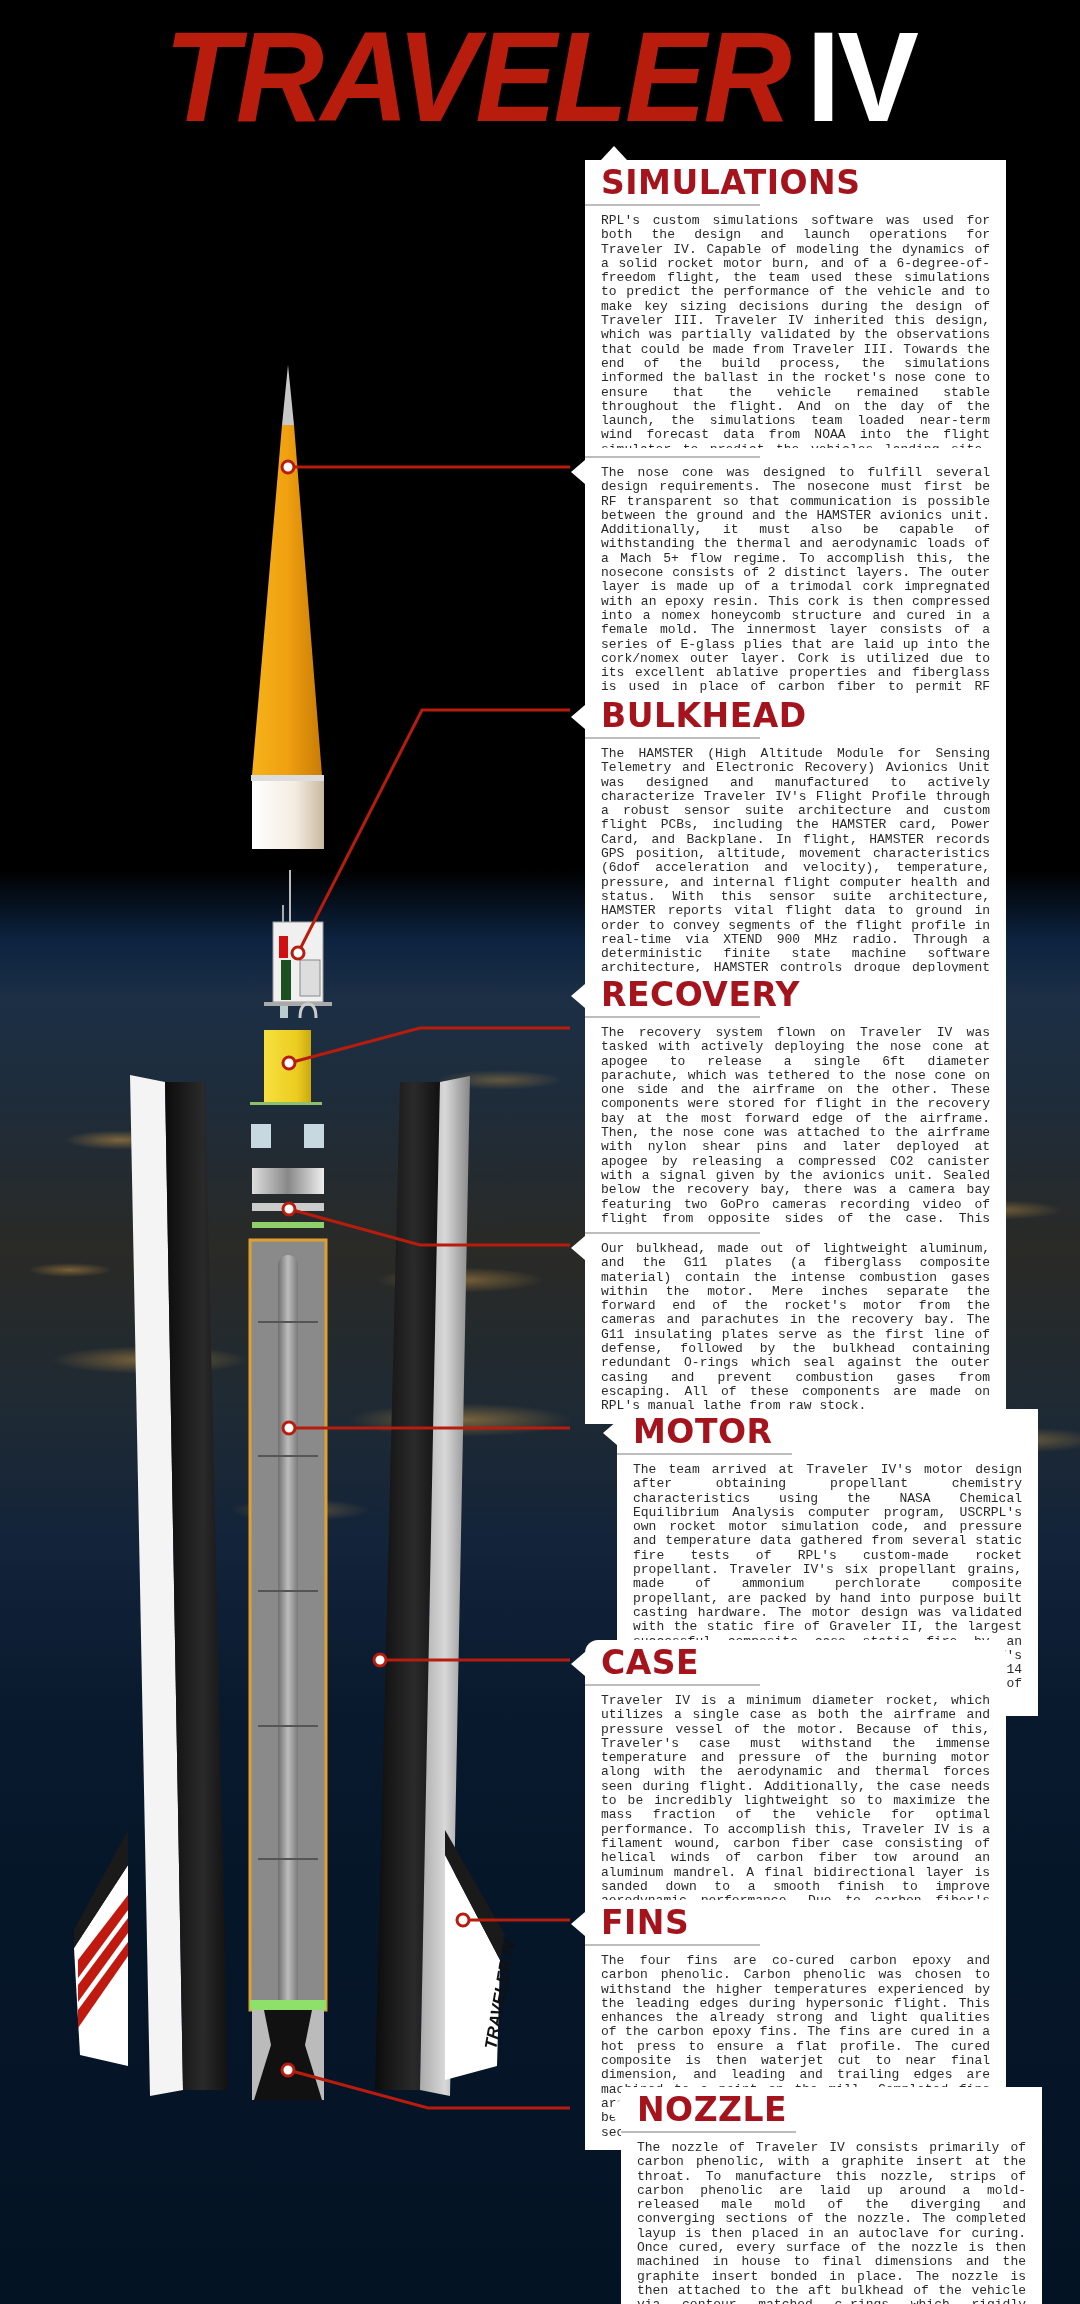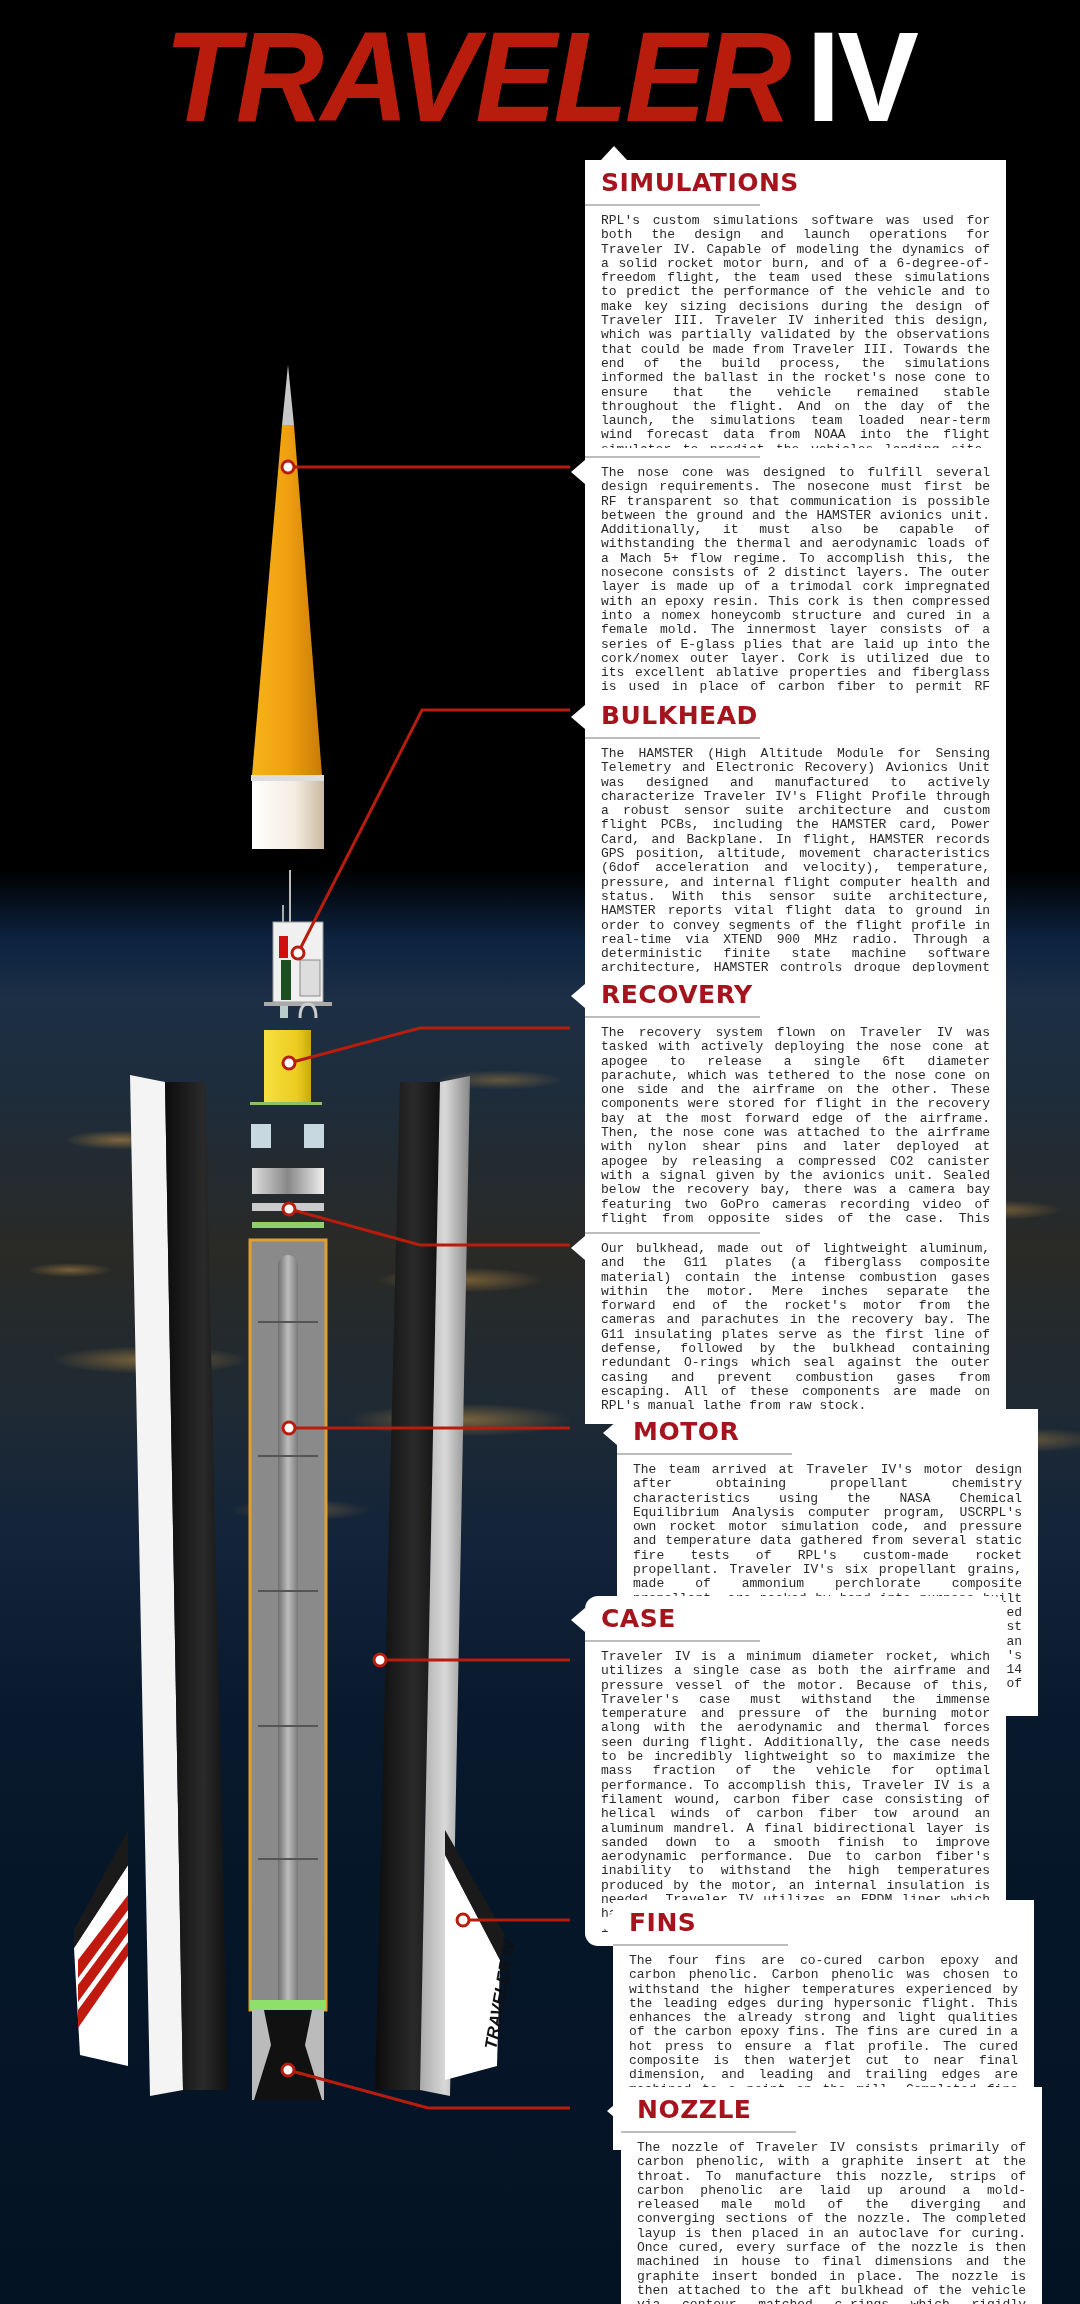--- a/index.html
+++ b/index.html
@@ -33,21 +33,21 @@
     transform: scaleY(1.05);
   }
   .title .t1 { color: #b81c0c; font-style: italic; }
   .title .t2 { color: #fff; margin-left: 18px; }
 
   .box {
     position: absolute; left: 585px; width: 421px;
     background: #fff; padding: 8px 12px 10px 12px;
   }
   .box h2 {
-    color: #a5131d; font-size: 25px; font-weight: bold; letter-spacing: .5px;
+    color: #a5131d; font-size: 33px; font-weight: bold; letter-spacing: .5px;
     font-family: "DejaVu Sans", sans-serif; line-height: 30px; padding: 0 0 6px 4px;
   }
   .box .rule { height: 2px; background: #bdbdbd; width: 175px; margin: 0 0 8px -12px; }
   .box p {
     font-size: 13px; line-height: 14.3px; color: #2a2a2a; text-align: justify; padding: 0 4px; font-family: Liberation Mono, monospace;
   }
   .pointer-left {
     position: absolute; left: -14px; top: 12px; width: 0; height: 0;
     border-top: 12px solid transparent; border-bottom: 12px solid transparent; border-right: 14px solid #fff;
   }
@@ -232,28 +232,28 @@
   <p>Our bulkhead, made out of lightweight aluminum, and the G11 plates (a fiberglass composite material) contain the intense combustion gases within the motor. Mere inches separate the forward end of the rocket's motor from the cameras and parachutes in the recovery bay. The G11 insulating plates serve as the first line of defense, followed by the bulkhead containing redundant O-rings which seal against the outer casing and prevent combustion gases from escaping. All of these components are made on RPL's manual lathe from raw stock.</p>
 </div>
 
 <div class="box" style="top:1409px;margin-left:32px;">
   <span class="pointer-left"></span>
   <h2>MOTOR</h2>
   <div class="rule"></div>
   <p>The team arrived at Traveler IV's motor design after obtaining propellant chemistry characteristics using the NASA Chemical Equilibrium Analysis computer program, USCRPL's own rocket motor simulation code, and pressure and temperature data gathered from several static fire tests of RPL's custom-made rocket propellant. Traveler IV's six propellant grains, made of ammonium perchlorate composite propellant, are packed by hand into purpose built casting hardware. The motor design was validated with the static fire of Graveler II, the largest successful composite case static fire by an amateur group (by total impulse). Traveler IV's R-class motor has a nominal burn time of 14 seconds and a nominal maximum thrust of approximately 4600 lbf (vac).</p>
 </div>
 
-<div class="box" style="top:1596px;border-radius:13px;">
+<div class="box" style="top:1640px;border-radius:13px;">
   <span class="pointer-left"></span>
   <h2>CASE</h2>
   <div class="rule"></div>
   <p>Traveler IV is a minimum diameter rocket, which utilizes a single case as both the airframe and pressure vessel of the motor. Because of this, Traveler's case must withstand the immense temperature and pressure of the burning motor along with the aerodynamic and thermal forces seen during flight. Additionally, the case needs to be incredibly lightweight so to maximize the mass fraction of the vehicle for optimal performance. To accomplish this, Traveler IV is a filament wound, carbon fiber case consisting of helical winds of carbon fiber tow around an aluminum mandrel. A final bidirectional layer is sanded down to a smooth finish to improve aerodynamic performance. Due to carbon fiber's inability to withstand the high temperatures produced by the motor, an internal insulation is needed. Traveler IV utilizes an EPDM liner which has great ablative properties and is often used in industry for solid rocket motor insulation.</p>
 </div>
 
-<div class="box" style="top:1900px;margin-left:28px;">
+<div class="box" style="top:1900px;">
   <span class="pointer-left"></span>
   <h2>FINS</h2>
   <div class="rule"></div>
   <p>The four fins are co-cured carbon epoxy and carbon phenolic. Carbon phenolic was chosen to withstand the higher temperatures experienced by the leading edges during hypersonic flight. This enhances the already strong and light qualities of the carbon epoxy fins. The fins are cured in a hot press to ensure a flat profile. The cured composite is then waterjet cut to near final dimension, and leading and trailing edges are machined to a point on the mill. Completed fins are then tacked to the motor case and filleted before a final carbon fiber layup is conducted to secure them.</p>
 </div>
 
 <div class="box" style="top:2087px;margin-left:36px;">
   <span class="pointer-left"></span>
   <h2>NOZZLE</h2>
   <div class="rule"></div>

